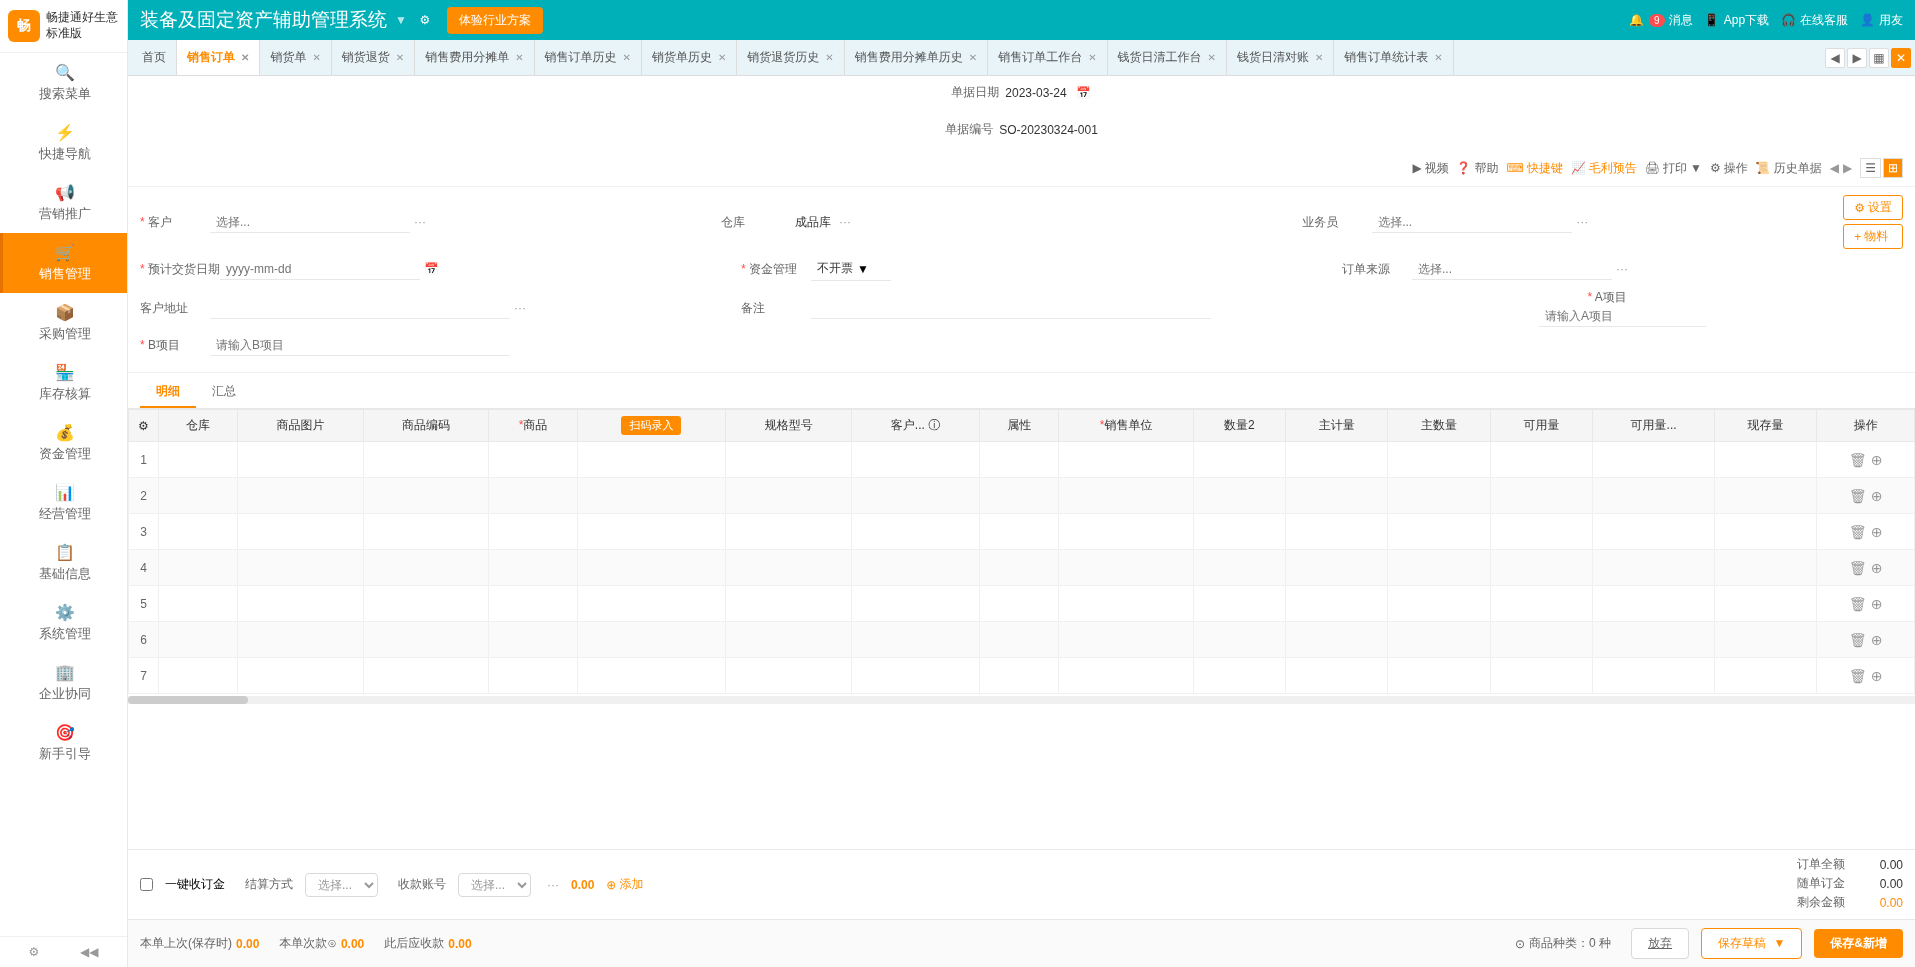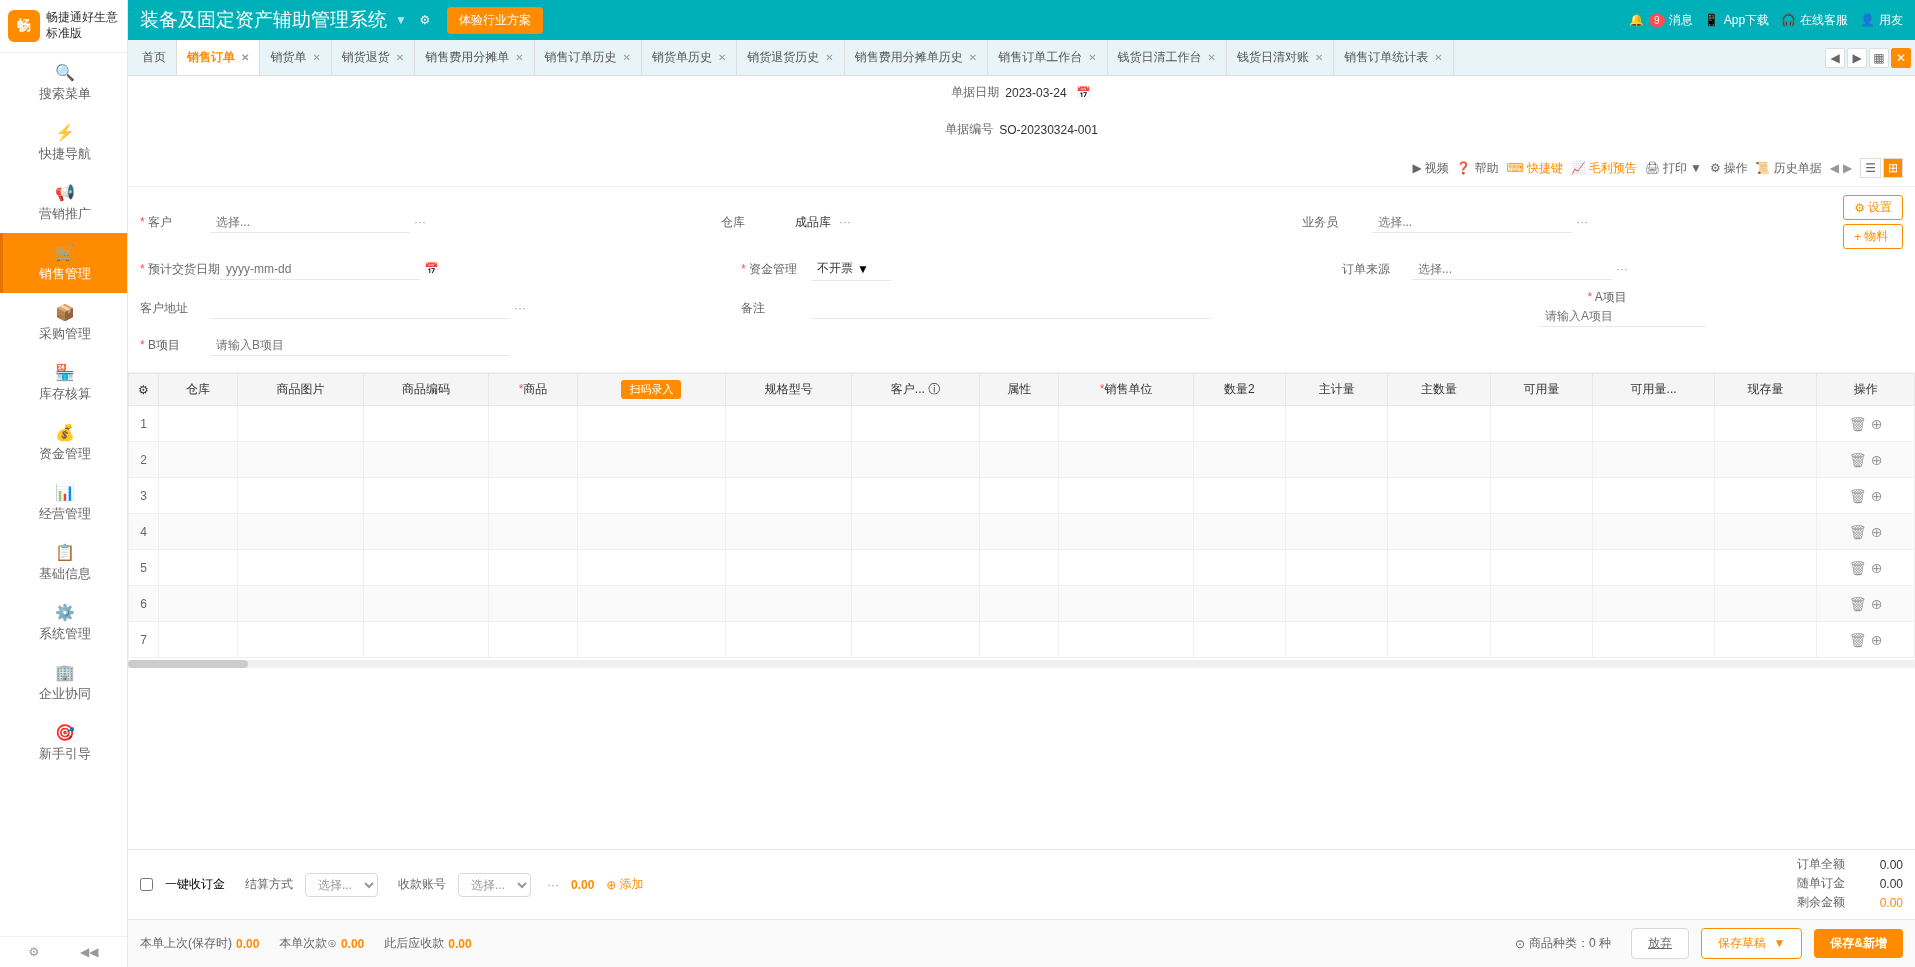--- a/index.html
+++ b/index.html
@@ -672,20 +672,28 @@
         </div>
       </div>
       <div class="form-row">
         <div class="form-col">
           <span class="field-label required">B项目</span>
           <input type="text" class="field-input" style="max-width: 300px;" placeholder="请输入B项目">
         </div>
       </div>
     </div>
 
+    <div class="content-tabs">
+      <div class="content-tab active">
+        <span>明细</span>
+      </div>
+      <div class="content-tab">
+        <span>汇总</span>
+      </div>
+    </div>
 
     <div class="table-container">
       <table>
         <thead>
           <tr>
             <th style="width:30px;">⚙</th>
             <th>仓库</th>
             <th>商品图片</th>
             <th>商品编码</th>
             <th><span style="color:#ff4d4f;">*</span>商品</th>

